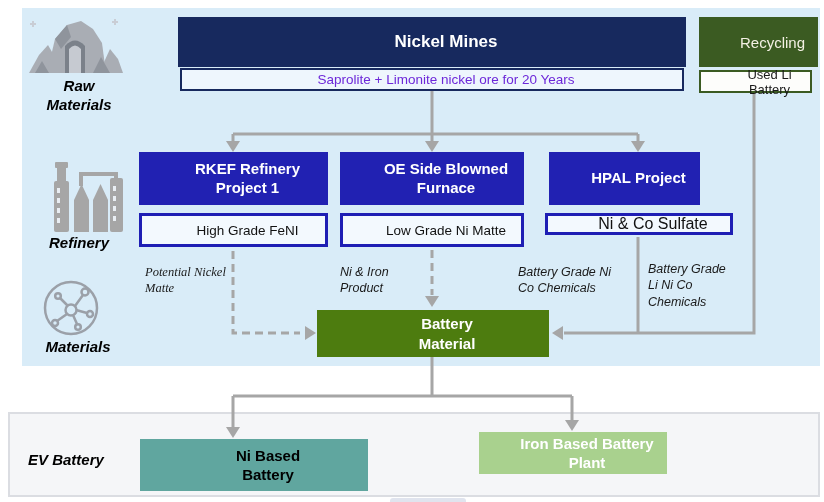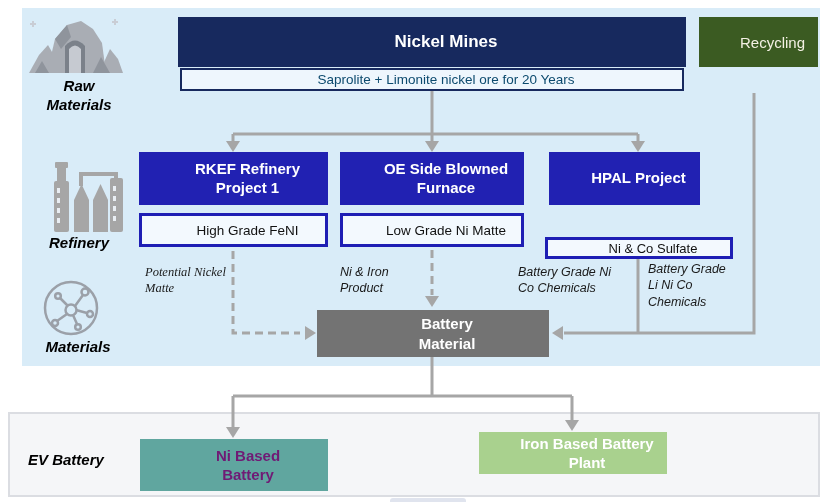--- a/index.html
+++ b/index.html
@@ -7,38 +7,38 @@
          font-family:"Liberation Sans",sans-serif;color:#111;}
   .abs{position:absolute;}
   .panel-blue{left:22px;top:8px;width:798px;height:358px;background:#d9ecf8;}
   .ev-band{left:8px;top:412px;width:808px;height:81px;background:#f5f6f8;border:2px solid #dbdde2;}
   .arrows{left:0;top:0;width:824px;height:502px;z-index:1;pointer-events:none;}
   .node{z-index:2;display:flex;align-items:center;justify-content:center;text-align:center;
         box-sizing:border-box;padding-left:28px;}
   .title-navy{left:178px;top:17px;width:508px;height:50px;background:#17295e;color:#fff;
               font-weight:bold;font-size:17px;}
   .note-navy{left:180px;top:68px;width:504px;height:23px;background:#eef6fd;
-             border:2px solid #17295e;font-size:13.5px;color:#0c4a6e;}
+             border:2px solid #17295e;font-size:13.5px;color:#6d28d9;}
   .title-green{left:699px;top:17px;width:119px;height:50px;background:#3b5b22;color:#f4f1e4;
                font-weight:normal;font-size:15px;}
   .note-green{left:699px;top:70px;width:113px;height:23px;background:#fdfdfb;
               border:2px solid #3b5b22;font-size:13px;color:#1a1a1a;}
   .proc{top:152px;height:53px;background:#2121b2;color:#fff;font-weight:bold;font-size:15px;
         line-height:1.25;}
   .proc-rkef{left:139px;width:189px;}
   .proc-oe{left:340px;width:184px;}
   .proc-hpal{left:543px;width:151px;margin-left:6px;}
   .out{top:213px;height:34px;background:#f3f9fe;border:3px solid #1e1eb4;font-size:13.5px;
        color:#111;}
   .out-rkef{left:139px;width:189px;}
   .out-oe{left:340px;width:184px;}
-  .out-hpal{left:545px;top:213px;width:188px;height:22px;font-size:13px;margin-top:24px;}
-  .battery-material{left:317px;top:310px;width:232px;height:47px;background:#737373;color:#fff;
+  .out-hpal{left:545px;top:213px;width:188px;height:22px;font-size:16px;}
+  .battery-material{left:317px;top:310px;width:232px;height:47px;background:#4d7c0f;color:#fff;
                     font-weight:bold;font-size:15px;line-height:1.3;}
-  .ni-based{left:140px;top:439px;width:188px;height:52px;background:#60a69f;color:#701a75;
+  .ni-based{left:140px;top:439px;width:228px;height:52px;background:#60a69f;color:#000000;
             font-weight:bold;font-size:15px;line-height:1.3;}
   .iron-based{left:479px;top:432px;width:188px;height:42px;background:#a9d18e;color:#fff;
               font-weight:bold;font-size:15px;line-height:1.3;}
   .wrap-90{width:90px;} .wrap-150{width:150px;} .wrap-140{width:140px;}
   .stage-label{font-weight:bold;font-style:italic;font-size:15px;color:#000;text-align:center;
                line-height:1.25;z-index:2;}
   .lbl-raw{left:33px;top:77px;width:92px;}
   .lbl-refinery{left:33px;top:234px;width:92px;}
   .lbl-materials{left:28px;top:338px;width:100px;}
   .lbl-ev{left:28px;top:451px;width:104px;text-align:left;}
@@ -139,20 +139,21 @@
       <circle cx="16" cy="17" r="2.8"></circle>
     </g>
   </svg>
   <div class="abs stage-label lbl-materials">Materials</div>
 
   <div class="abs stage-label lbl-ev">EV Battery</div>
 
   <div class="abs node title-navy">Nickel Mines</div>
   <div class="abs node note-navy">Saprolite + Limonite nickel ore for 20 Years</div>
   <div class="abs node title-green">Recycling</div>
+  <div class="abs node note-green">Used Li Battery</div>
 
   <div class="abs node proc proc-rkef">
     <span class="wrap-150">RKEF Refinery Project 1</span>
   </div>
   <div class="abs node proc proc-oe">
     <span class="wrap-150">OE Side Blowned Furnace</span>
   </div>
   <div class="abs node proc proc-hpal">
     <span>HPAL Project</span>
   </div>

